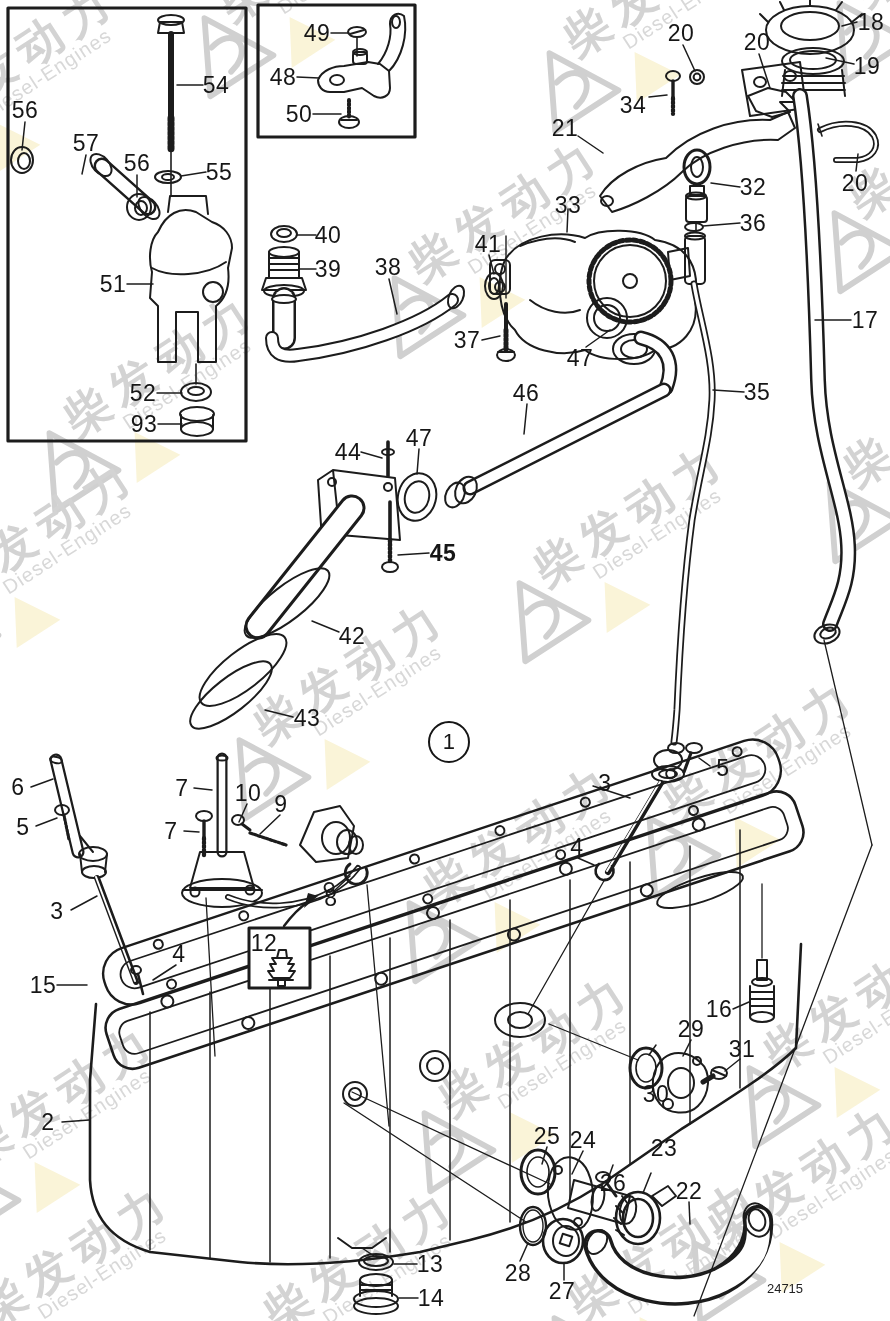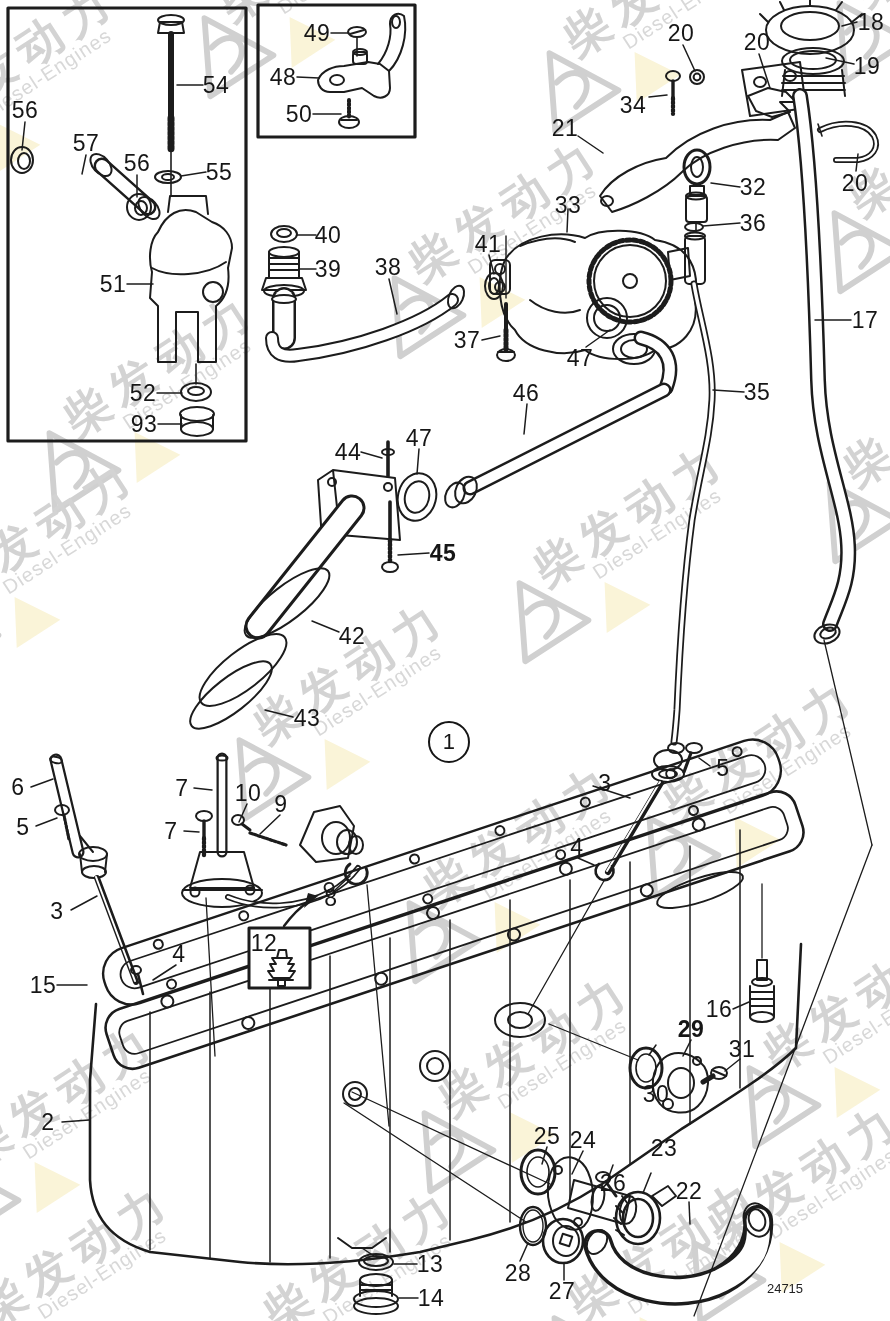--- a/index.html
+++ b/index.html
@@ -657,21 +657,21 @@
       <div class="callout" style="left: 757px; top: 42px;">20</div>
       <div class="callout" style="left: 855px; top: 183px;">20</div>
       <div class="callout" style="left: 565px; top: 128px;">21</div>
       <div class="callout" style="left: 689px; top: 1191px;">22</div>
       <div class="callout" style="left: 652px; top: 1148px; margin-left: 12px;">23</div>
       <div class="callout" style="left: 583px; top: 1140px;">24</div>
       <div class="callout" style="left: 547px; top: 1136px;">25</div>
       <div class="callout" style="left: 613px; top: 1154px; margin-top: 29px;">26</div>
       <div class="callout" style="left: 562px; top: 1291px;">27</div>
       <div class="callout" style="left: 518px; top: 1273px;">28</div>
-      <div class="callout" style="left: 691px; top: 1029px; font-weight: bold;">29</div>
+      <div class="callout" style="left: 691px; top: 1029px;">29</div>
       <div class="callout" style="left: 656px; top: 1094px;">30</div>
       <div class="callout" style="left: 742px; top: 1049px;">31</div>
       <div class="callout" style="left: 753px; top: 187px;">32</div>
       <div class="callout" style="left: 568px; top: 197px; margin-top: 8px;">33</div>
       <div class="callout" style="left: 633px; top: 105px; text-align: center;">34</div>
       <div class="callout" style="left: 757px; top: 392px;">35</div>
       <div class="callout" style="left: 753px; top: 223px;">36</div>
       <div class="callout" style="left: 467px; top: 340px;">37</div>
       <div class="callout" style="left: 388px; top: 267px;">38</div>
       <div class="callout" style="left: 328px; top: 269px;">39</div>

